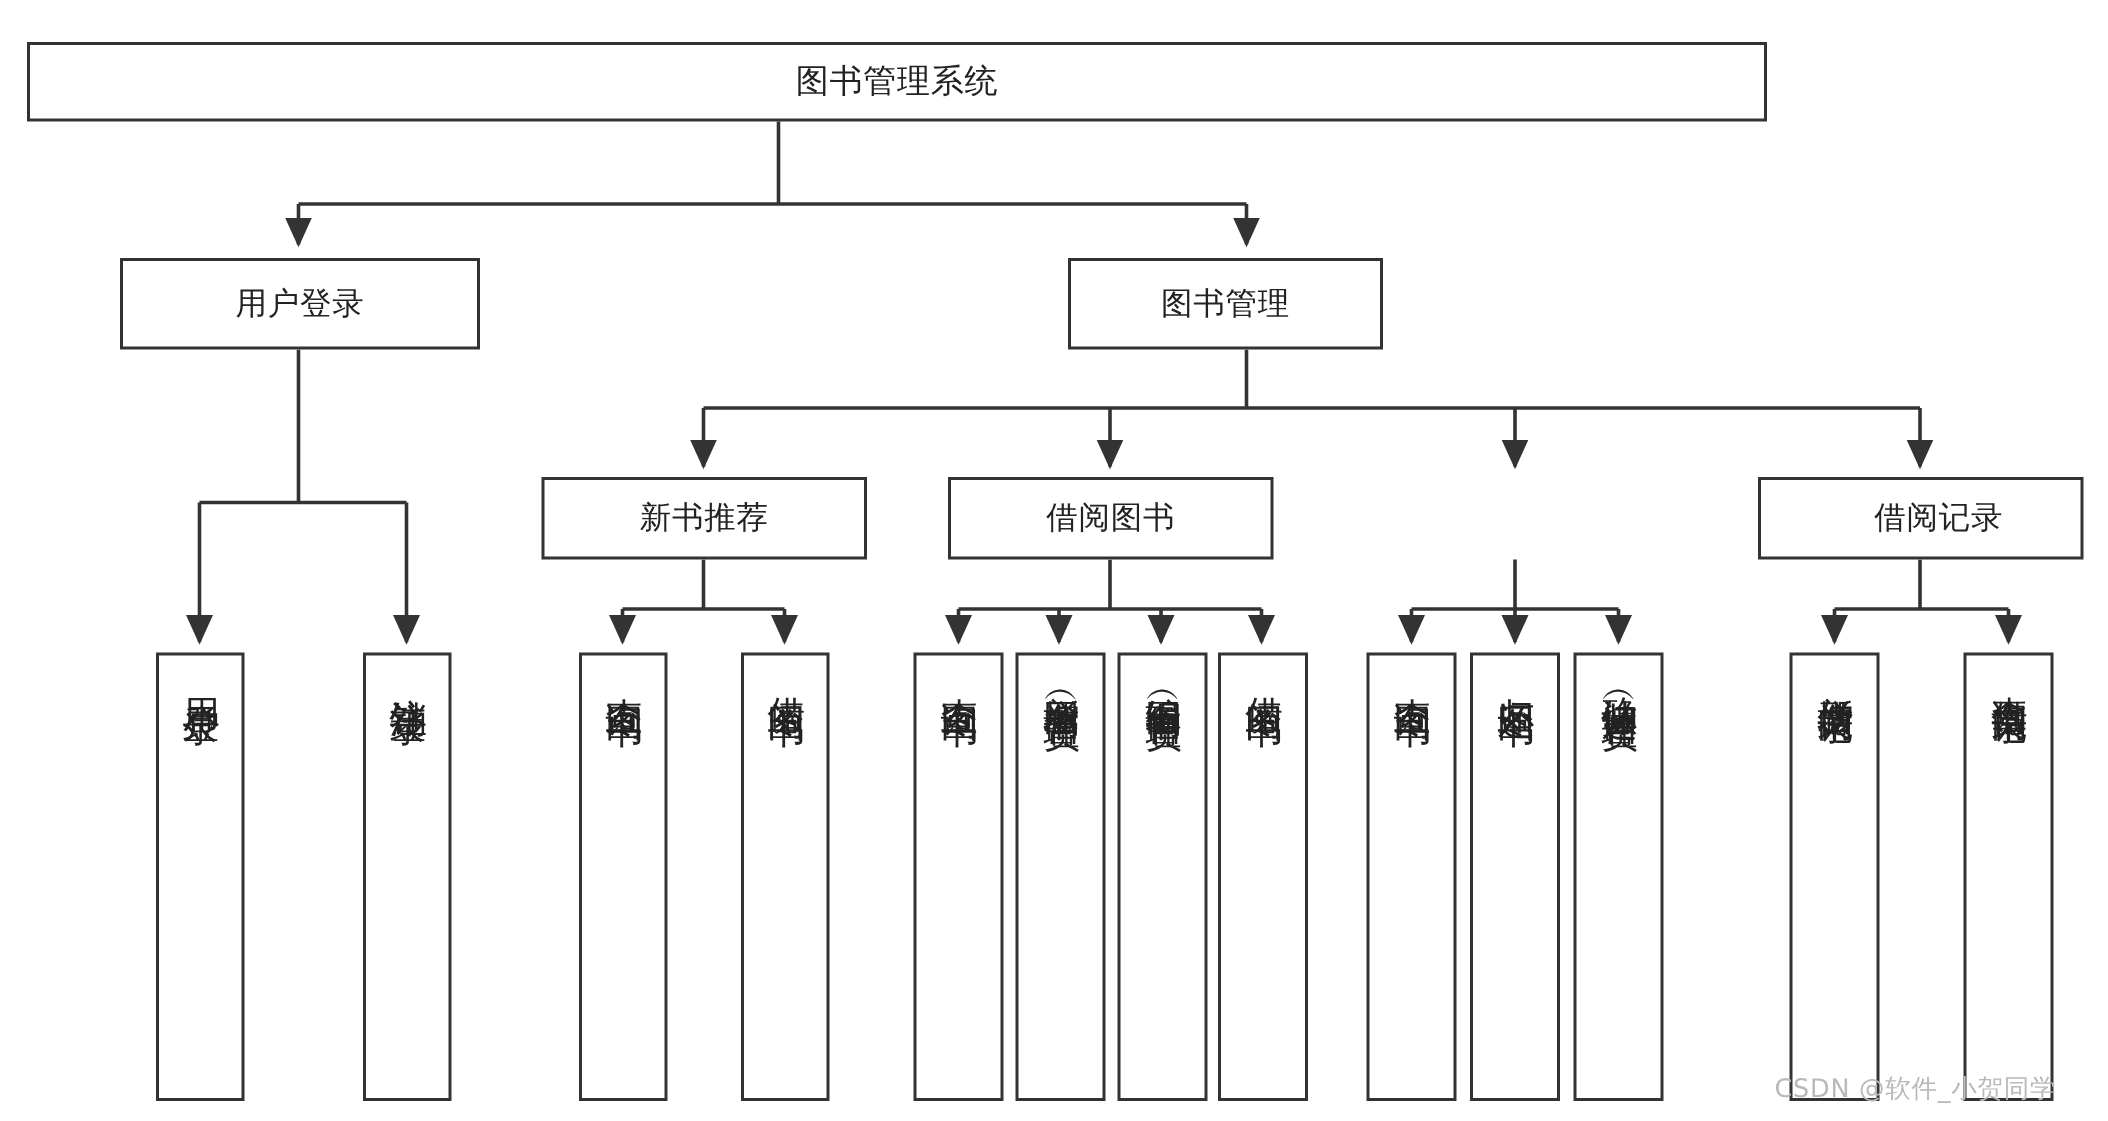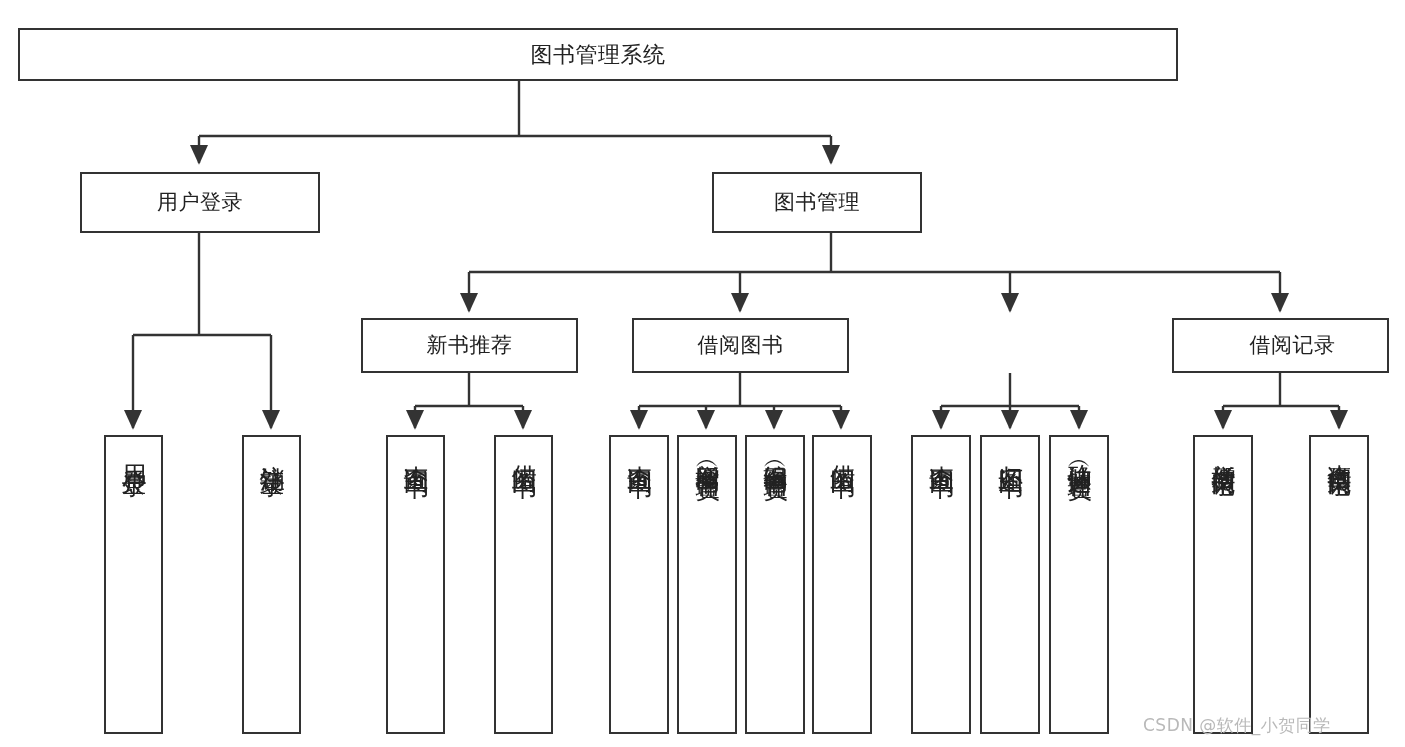--- a/index.html
+++ b/index.html
@@ -193,15 +193,15 @@
     <span class="label">确认归还（管理员）</span>
   </div>
 
   <div class="node vert tall" style="left:1193px; top:435px; width:60px; height:299px;">
     <span class="label">新增借阅记录</span>
   </div>
   <div class="node vert tall" style="left:1309px; top:435px; width:60px; height:299px;">
     <span class="label">查询借阅记录</span>
   </div>
 
-  <div class="watermark" style="left:1143px; top:714px;">CSDN @软件_小贺同学</div>
+  <div class="watermark" style="left:1183px; top:714px;">CSDN @软件_小贺同学</div>
 
 </div>
 
 </body></html>

